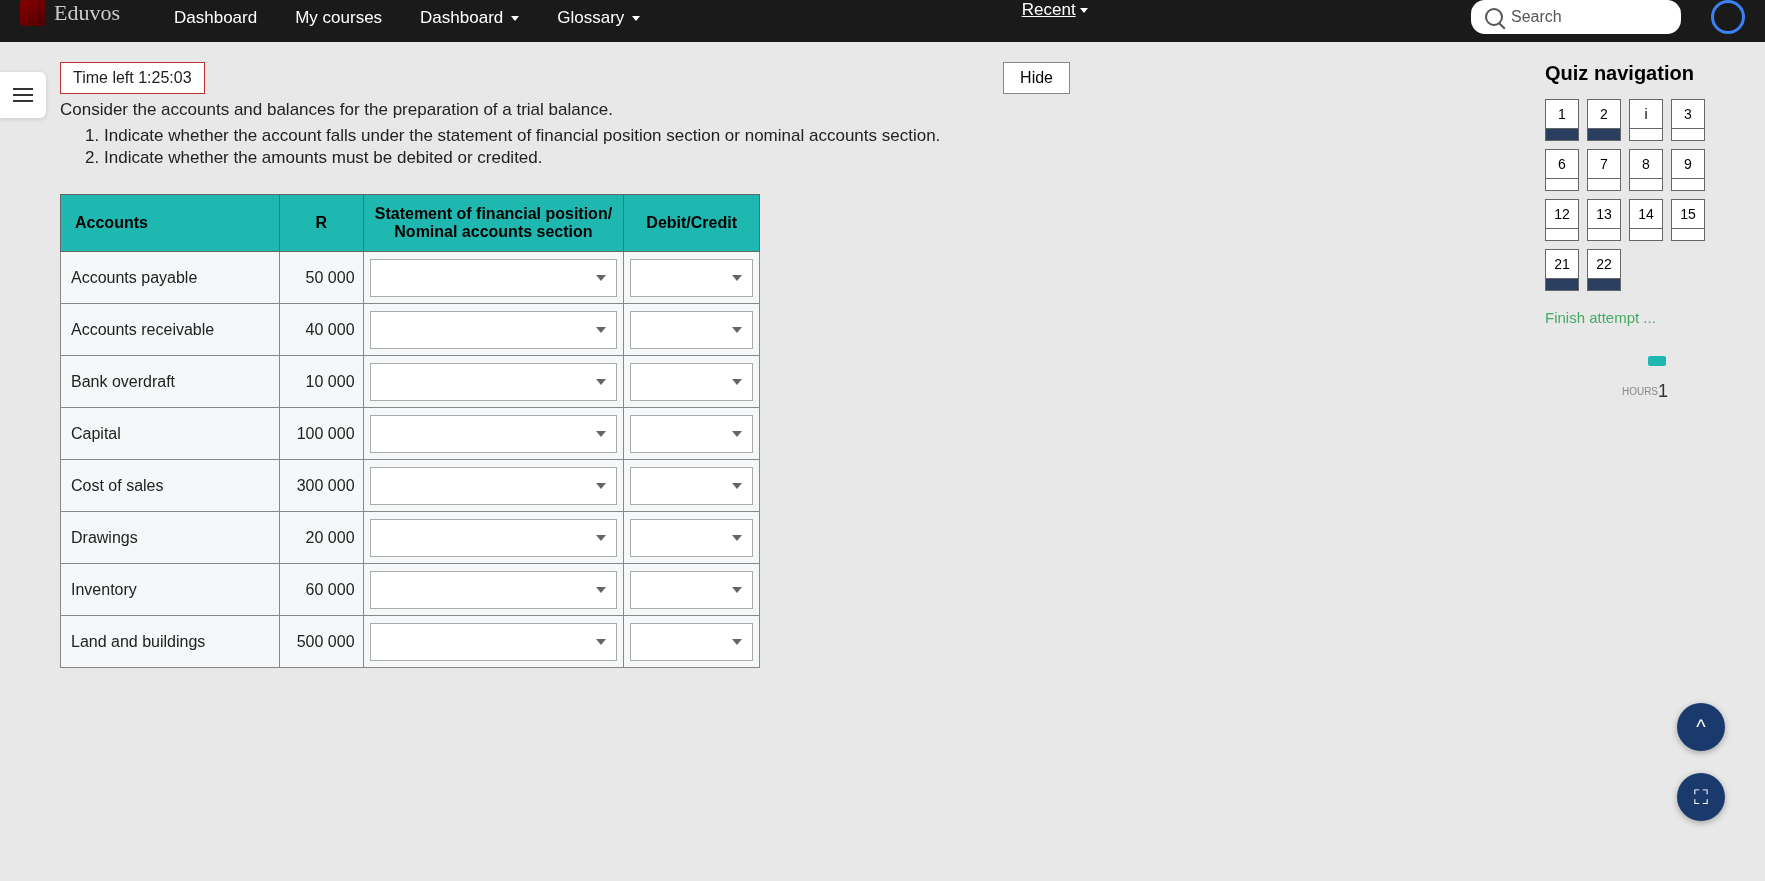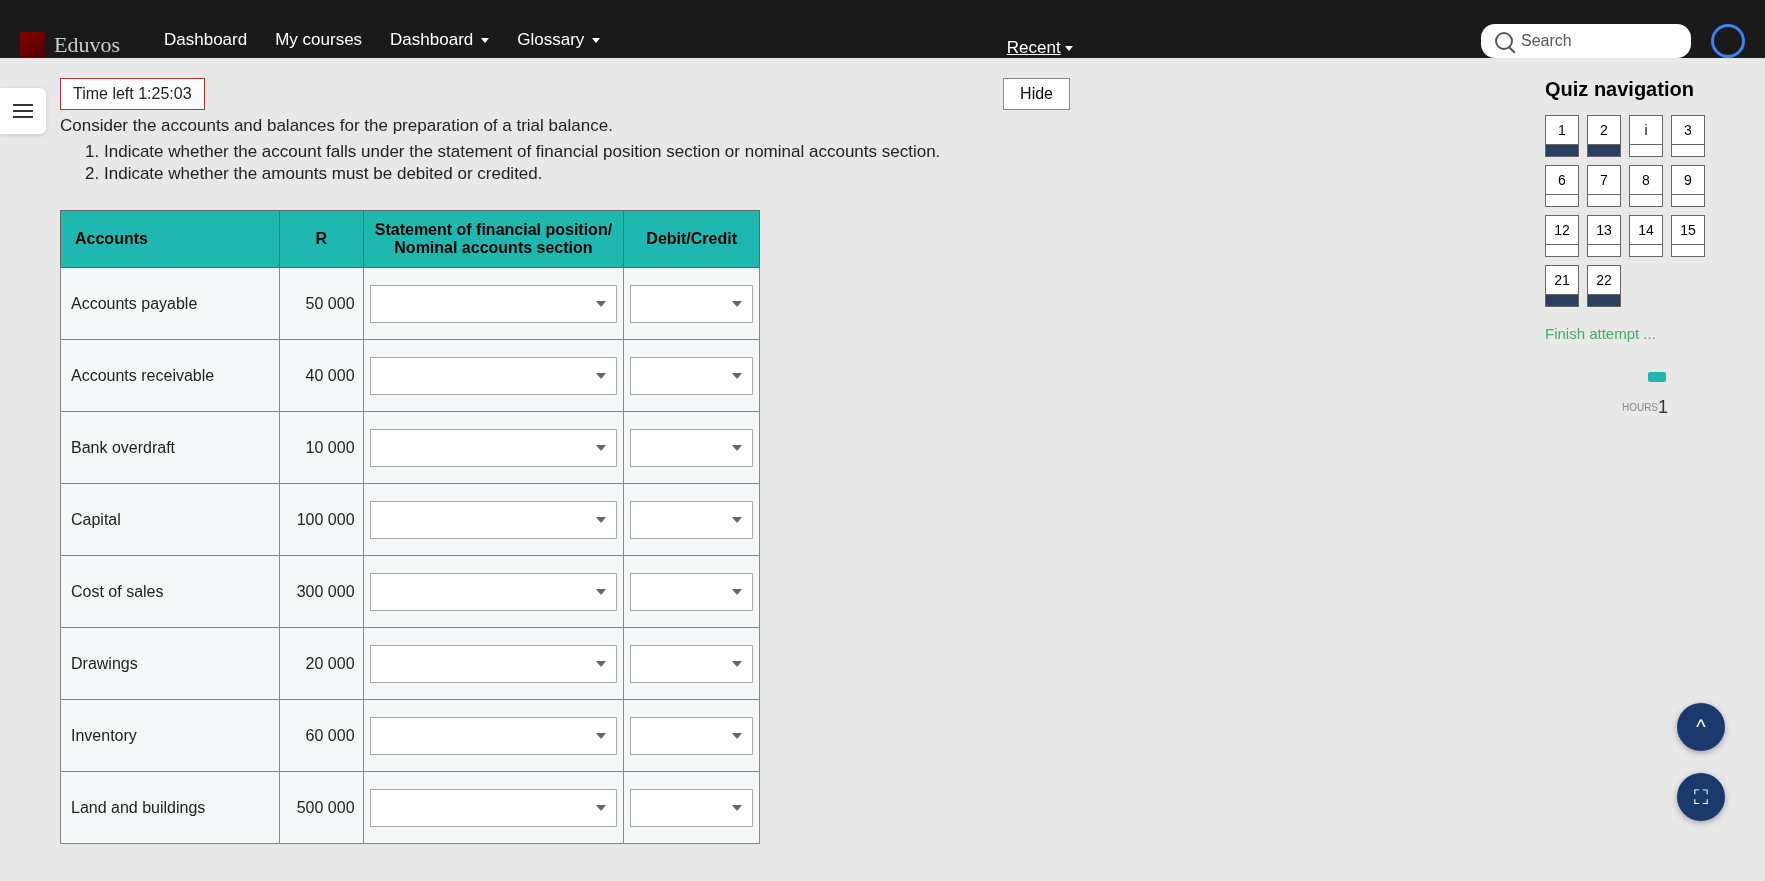--- a/index.html
+++ b/index.html
@@ -1,18 +1,18 @@
 <!DOCTYPE html>
 <html><head>
 <meta charset="utf-8">
 <style>
 * { box-sizing: border-box; margin: 0; padding: 0; }
 body { font-family: -apple-system, BlinkMacSystemFont, "Segoe UI", Arial, sans-serif; background: #e8e8e8; width: 1765px; height: 881px; overflow: hidden; }
 
-.topbar { background: #1a1a1a; height: 58px; display: flex; align-items: flex-end; padding: 0 20px; color: #fff; }
+.topbar { background: #1a1a1a; height: 42px; display: flex; align-items: flex-start; padding: 0 20px; color: #fff; gap: 10px; }
 .brand { display: flex; align-items: center; gap: 8px; font-family: Georgia, serif; font-size: 22px; color: #ccc; margin-right: 30px; }
 .brand-icon { width: 26px; height: 26px; background: linear-gradient(135deg, #8b0000, #4a0000); border-radius: 3px; display: inline-block; }
 .navlink { color: #fff; font-size: 17px; padding: 8px 14px; cursor: pointer; display: flex; align-items: center; gap: 4px; }
 .chev::after { content: ""; display: inline-block; border-left: 4px solid transparent; border-right: 4px solid transparent; border-top: 5px solid #fff; margin-left: 4px; }
 .searchbox { margin-left: auto; display: flex; align-items: center; background: #fff; border-radius: 14px; padding: 8px 14px; width: 210px; color: #333; gap: 8px; }
 .search-icon { width: 18px; height: 18px; border: 2px solid #555; border-radius: 50%; position: relative; }
 .search-icon::after { content: ""; position: absolute; width: 2px; height: 8px; background: #555; transform: rotate(-45deg); bottom: -6px; right: -2px; }
 .recent { color: #fff; font-size: 17px; margin-right: 16px; display: flex; align-items: center; text-decoration: underline; }
 .avatar-circle { width: 34px; height: 34px; border-radius: 50%; border: 3px solid #3b82f6; margin-left: 20px; }
 
@@ -33,21 +33,21 @@
 .timerbar { display: flex; justify-content: space-between; gap: 10px; margin-bottom: 6px; }
 .timer { border: 1px solid #b33; padding: 6px 12px; font-size: 16px; background: #fff; color: #222; }
 .hidebtn { border: 1px solid #888; padding: 6px 16px; font-size: 16px; background: #fff; cursor: pointer; }
 .prompt { font-size: 17px; color: #222; margin-bottom: 10px; }
 .prompt ol { padding-left: 44px; margin-top: 6px; }
 .prompt li { margin-bottom: 2px; }
 
 table.acct { border-collapse: collapse; width: 700px; margin-top: 26px; }
 table.acct th { background: #1fb8b0; color: #000; font-weight: bold; font-size: 16px; border: 1px solid #666; padding: 10px 8px; text-align: center; }
 table.acct th:first-child { text-align: left; padding-left: 14px; }
-table.acct td { border: 1px solid #888; padding: 0; height: 72px; background: #f4f8f8; font-size: 16px; color: #222; }
+table.acct td { border: 1px solid #888; padding: 0; height: 52px; background: #f4f8f8; font-size: 16px; color: #222; }
 table.acct td.name { padding-left: 10px; width: 210px; }
 table.acct td.amount { text-align: right; padding-right: 8px; width: 80px; }
 table.acct td.sel { padding: 6px; }
 .dropdown { background: #fff; border: 1px solid #aaa; height: 38px; width: 100%; display: flex; align-items: center; justify-content: flex-end; padding: 0 10px; cursor: pointer; position: relative; }
 .dropdown::after { content: ""; border-left: 5px solid transparent; border-right: 5px solid transparent; border-top: 6px solid #666; }
 td.sel.wide { width: 250px; }
 td.sel.narrow { width: 130px; }
 
 .rightcol { width: 200px; margin-left: auto; margin-right: 20px; }
 .qnav-title { font-size: 20px; font-weight: bold; margin-bottom: 14px; }

